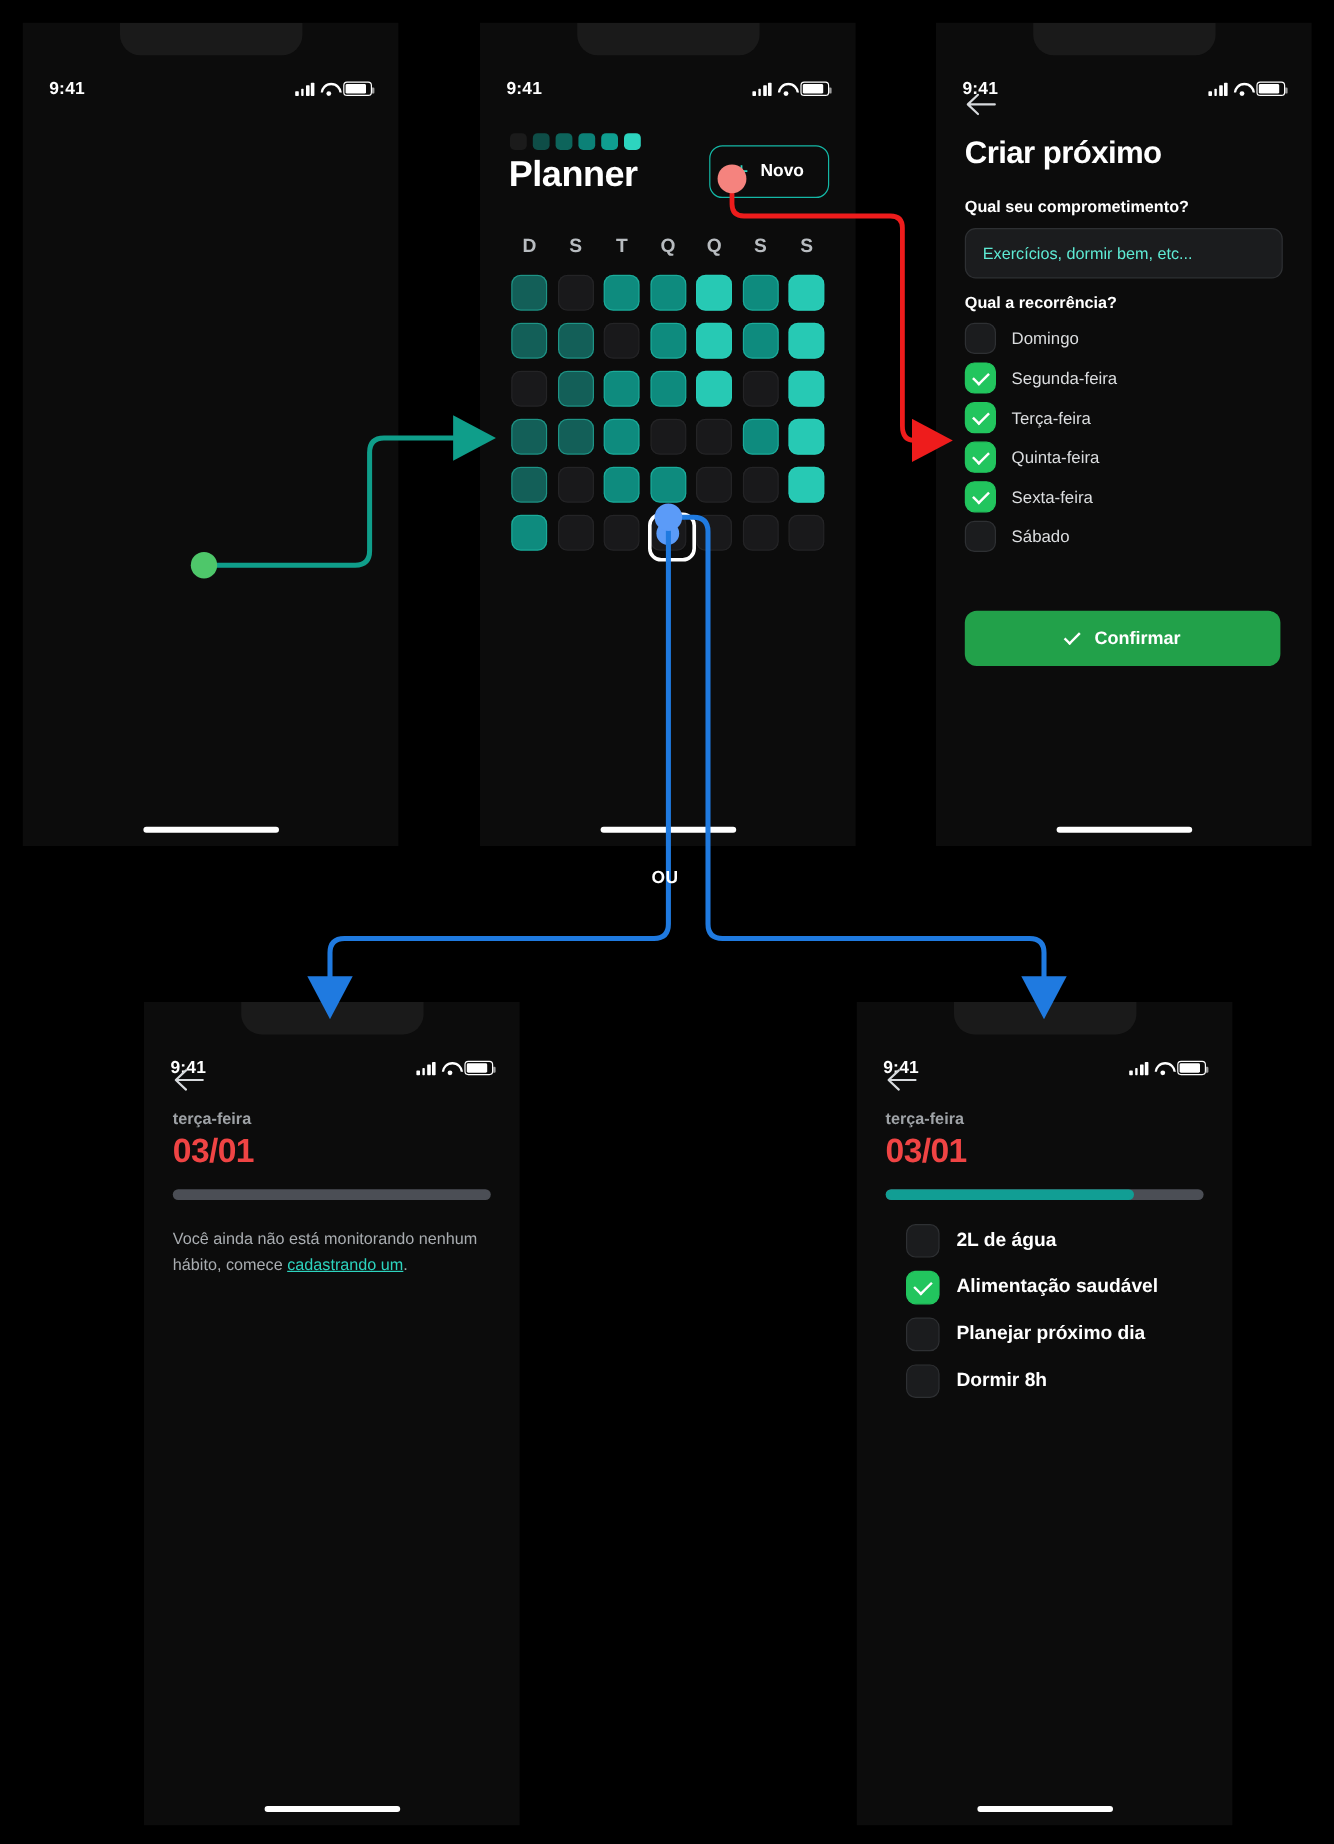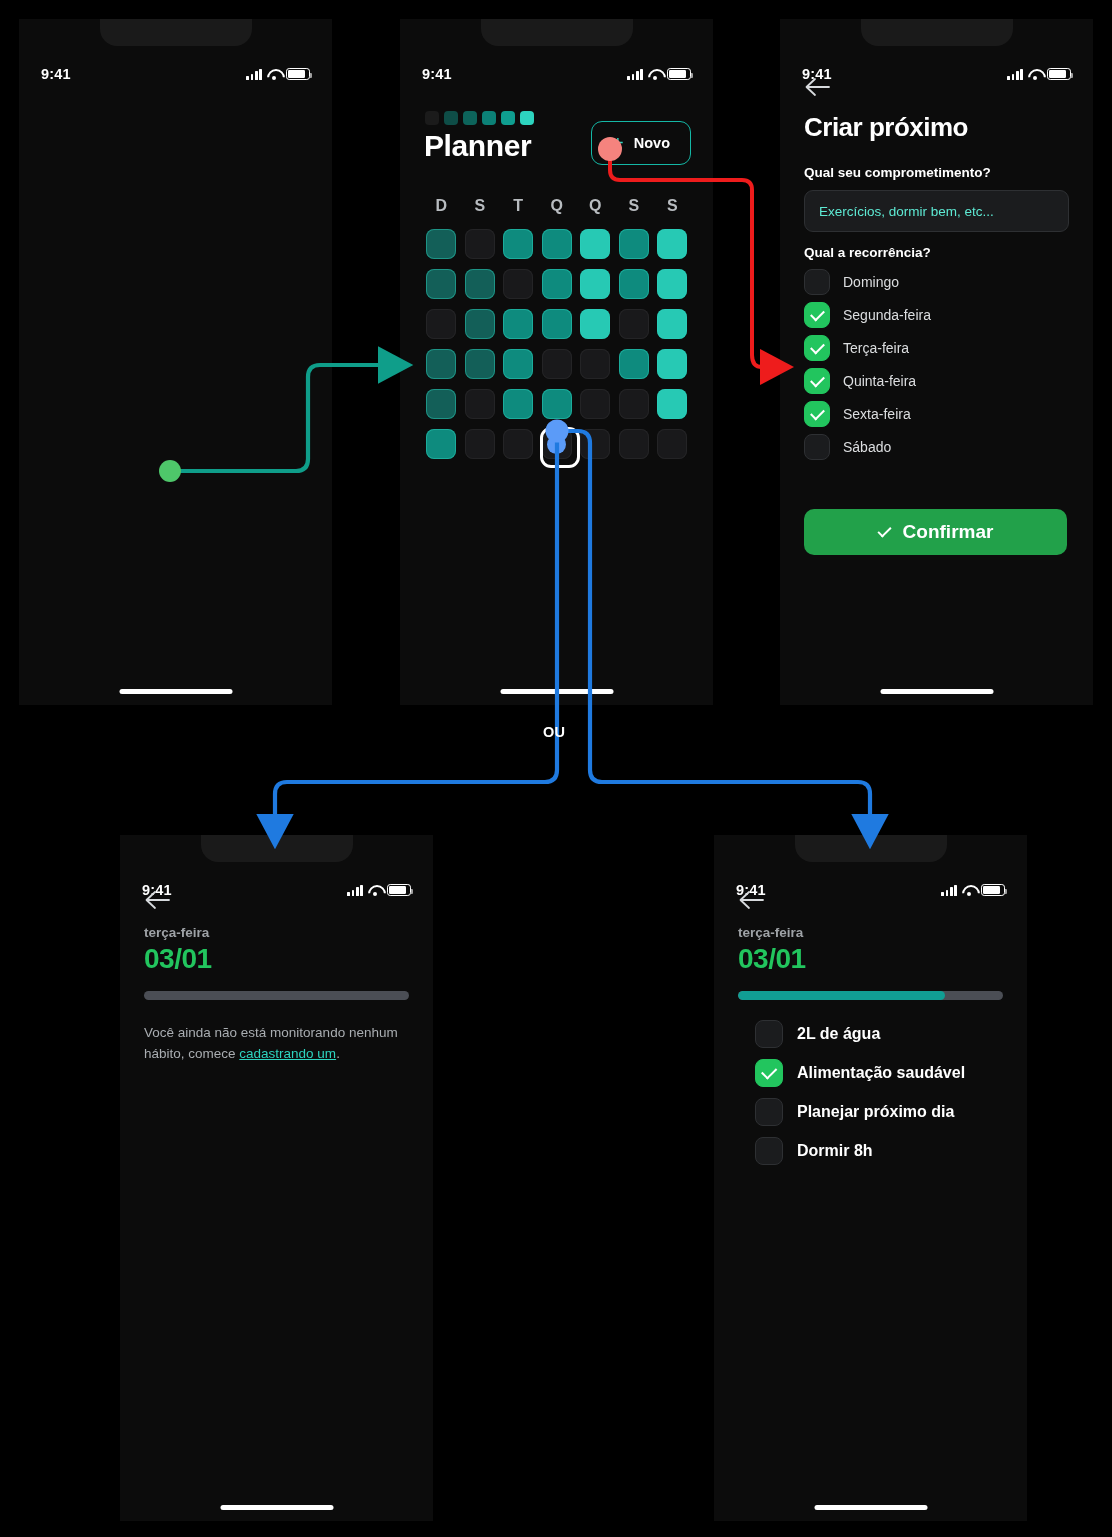--- a/index.html
+++ b/index.html
@@ -104,25 +104,25 @@
   .chk.on::after{
     content:""; width:11px; height:6px; border-left:2.2px solid #fff; border-bottom:2.2px solid #fff;
     transform:rotate(-45deg); margin-top:-3px;
   }
   .chk-lbl { color:#dcdee0; font-size:14px; }
   .btn-confirm {
     background:#22a14a; border-radius:10px; height:46px;
     display:flex; align-items:center; justify-content:center; gap:12px;
   }
   .btn-confirm .ck { width:13px; height:7px; border-left:2.3px solid #fff; border-bottom:2.3px solid #fff; transform:rotate(-45deg); margin-top:-3px; }
-  .btn-confirm .lbl { color:#fff; font-size:19px; font-weight:700; }
+  .btn-confirm .lbl { color:#fff; font-size:15px; font-weight:700; }
 
   
   .day-weekday { color:#9ea2a6; font-size:13.5px; font-weight:600; }
-  .day-date { color:#22c55e; font-size:28px; font-weight:800; letter-spacing:-.5px; }
+  .day-date { color:#ef4444; font-size:28px; font-weight:800; letter-spacing:-.5px; }
   .pbar { height:9px; border-radius:6px; background:#4b4e55; overflow:hidden; }
   .pbar i { display:block; height:100%; background:#119e94; border-radius:6px; }
   .empty-txt { color:#a9adb1; font-size:13.5px; line-height:1.55; }
   .empty-txt a { color:#2dd4bf; text-decoration:underline; }
   .task-row { display:flex; align-items:center; gap:14px; margin-bottom:11px; }
   .task-chk { width:28px; height:28px; border-radius:8px; background:#1b1c1e; border:1px solid #2e3033;
               display:flex; align-items:center; justify-content:center; flex:none; }
   .task-chk.on { background:#22c55e; border-color:#22c55e; }
   .task-chk.on::after{ content:""; width:12px; height:6.5px; border-left:2.4px solid #fff; border-bottom:2.4px solid #fff; transform:rotate(-45deg); margin-top:-3px; }
   .task-lbl { color:#fff; font-size:16px; font-weight:700; }

